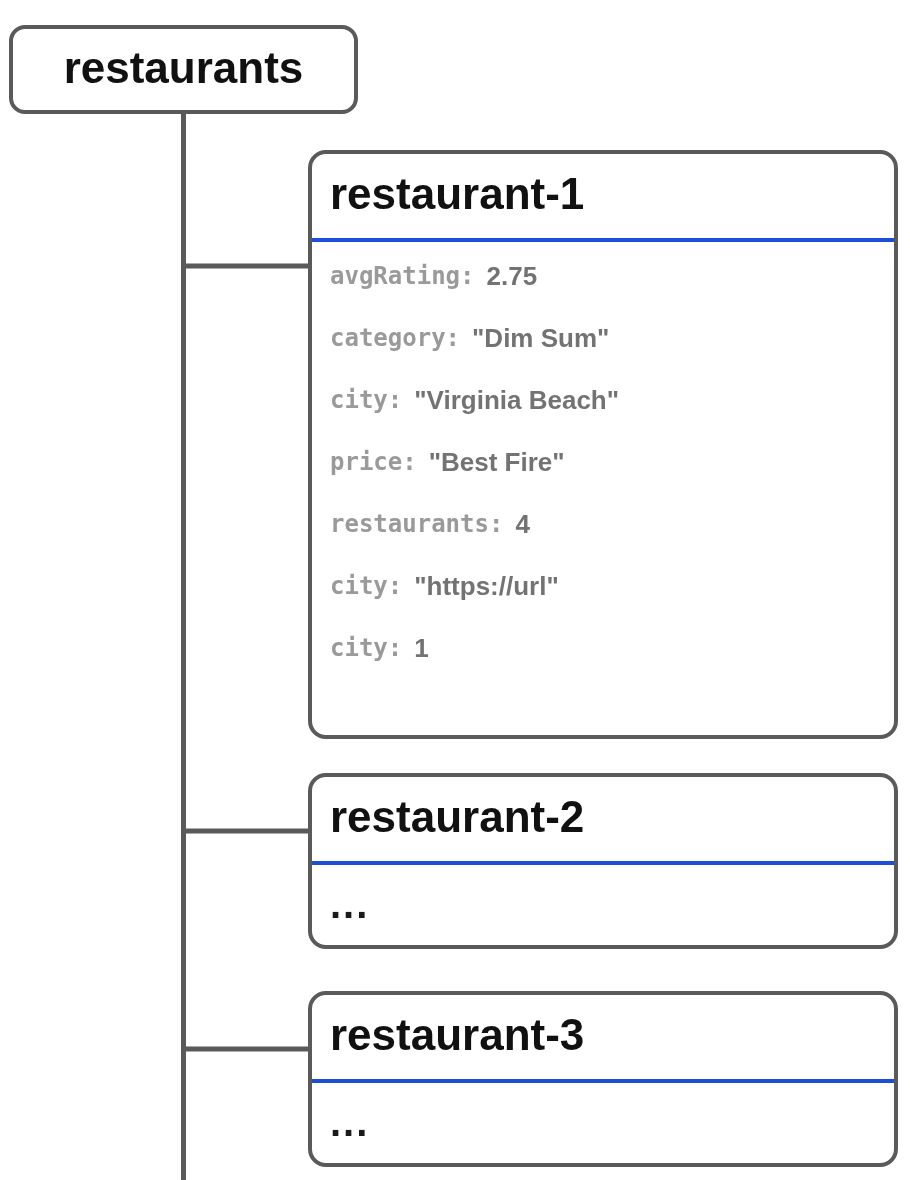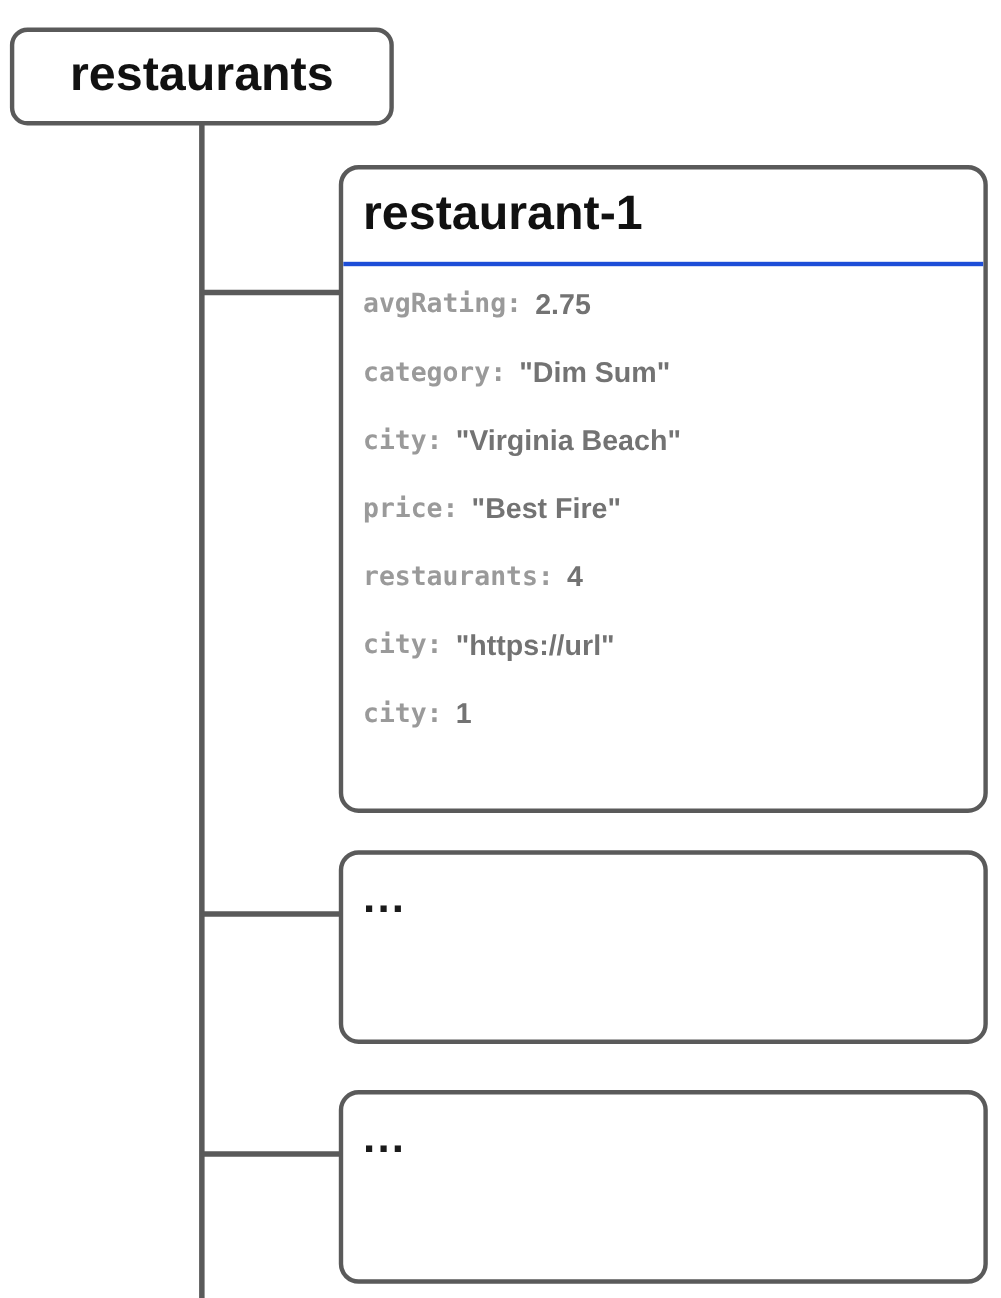--- a/index.html
+++ b/index.html
@@ -202,24 +202,30 @@
       <div class="field-row">
         <span class="field-key">city</span>
         <span class="field-sep">:</span>
         <span class="field-val">1</span>
       </div>
 
     </div>
   </div>
 
   <div class="node node-doc collapsed" id="node-restaurant-2">
+    <div class="doc-header">
+      <span class="doc-title">restaurant-2</span>
+    </div>
     <div class="doc-body">
       <span class="doc-ellipsis">...</span>
     </div>
   </div>
 
   <div class="node node-doc collapsed" id="node-restaurant-3">
+    <div class="doc-header">
+      <span class="doc-title">restaurant-3</span>
+    </div>
     <div class="doc-body">
       <span class="doc-ellipsis">...</span>
     </div>
   </div>
 
 </div>
 
 </body></html>

